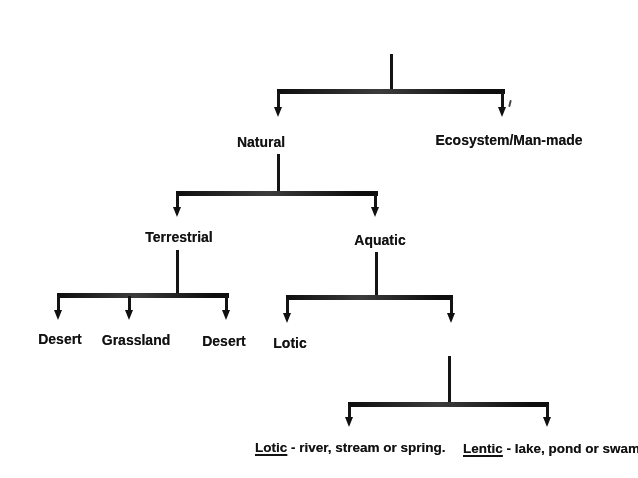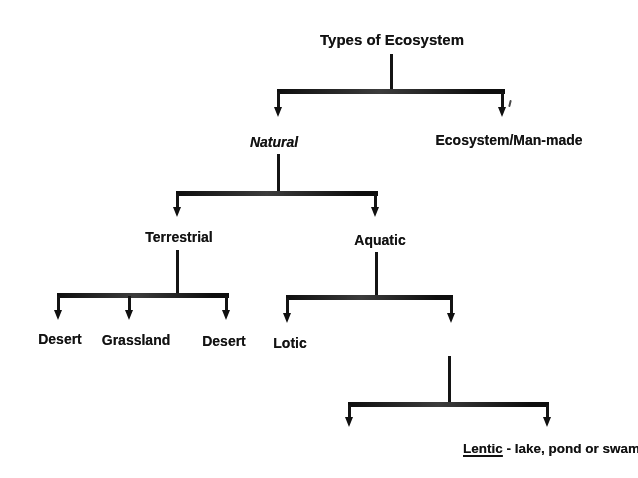--- a/index.html
+++ b/index.html
@@ -71,39 +71,41 @@
     background: #4a4a4a;
     transform: rotate(14deg);
     border-radius: 1px;
   }
 </style>
 </head>
 <body>
 
 <div class="canvas">
 
-  <div class="node title" style="left:392px; top:31px;">Types of Ecosystem</div>
 
-  <div class="node" style="left:274px; top:134px;font-style:italic;">Natural</div>
+  <div class="node" style="left:261px; top:134px;">Natural</div>
 
   <div class="node" style="left:509px; top:132px;">Ecosystem/Man-made</div>
 
   <div class="node" style="left:179px; top:229px;">Terrestrial</div>
 
   <div class="node" style="left:380px; top:232px;">Aquatic</div>
 
   <div class="node" style="left:60px; top:331px;">Desert</div>
 
   <div class="node" style="left:136px; top:332px;">Grassland</div>
 
   <div class="node" style="left:224px; top:333px;">Desert</div>
 
   <div class="node" style="left:290px; top:335px;">Lotic</div>
 
 
+  <div class="leaf-label" style="left:255px; top:440px;">
+    <span class="term">Lotic</span><span> - river, stream or spring.</span>
+  </div>
 
   <div class="leaf-label" style="left:463px; top:441px;">
     <span class="term">Lentic</span><span> - lake, pond or swamp</span>
   </div>
 
   <div>
     <div class="stem" style="left:390px; top:54px; height:37px;"></div>
     <div class="hbar" style="left:277px; top:89px; width:228px;"></div>
     <div class="drop" style="left:277px; top:92px; height:16px;"></div>
     <div class="arrow" style="left:274px; top:107px;"></div>

